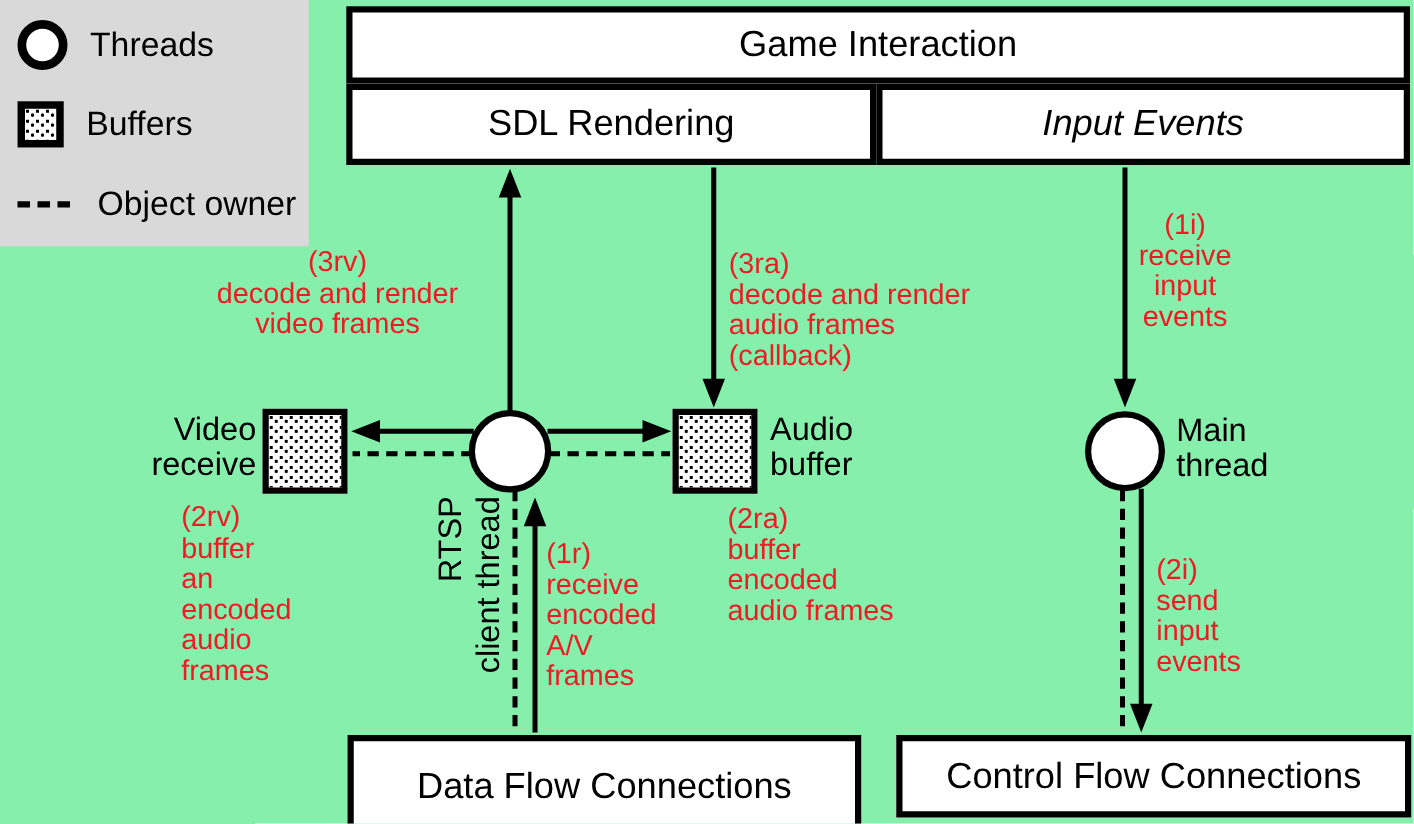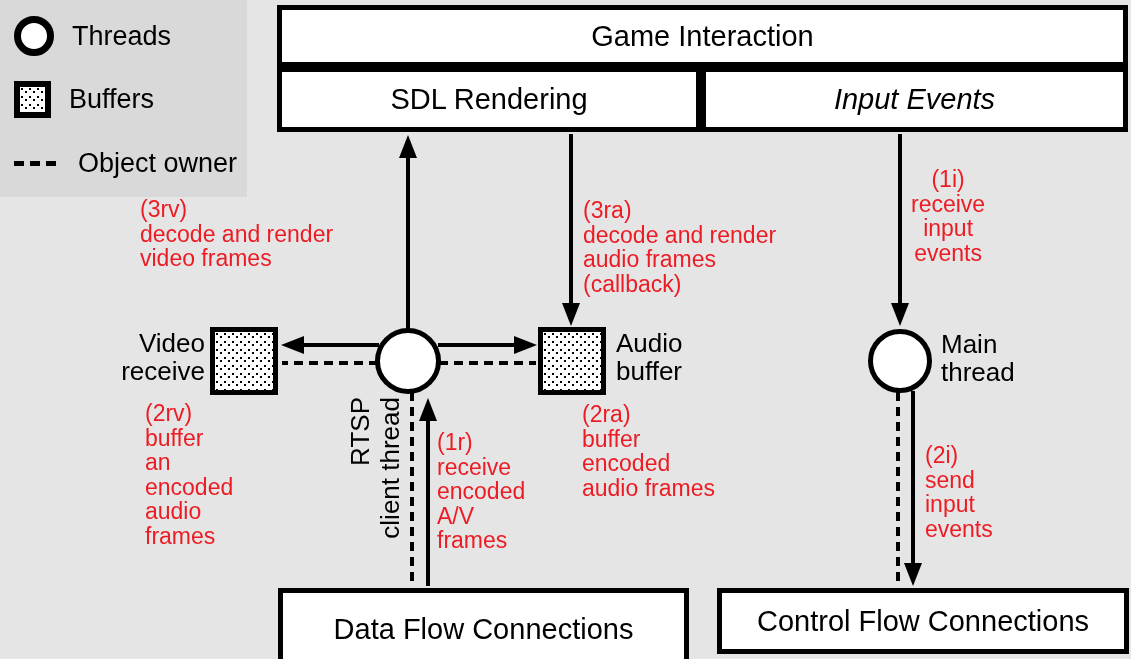--- a/index.html
+++ b/index.html
@@ -1,17 +1,17 @@
 <!DOCTYPE html>
 <html><head>
 <meta charset="utf-8">
 <style>
   html,body{margin:0;padding:0;background:#fff;}
   #canvas{
-    position:relative;width:1131px;height:659px;background:#e5e5e5;overflow:hidden;
+    position:relative;width:1131px;height:659px;background:#86efac;overflow:hidden;
     font-family:"Liberation Sans","DejaVu Sans",sans-serif;color:#000;
   }
   .abs{position:absolute;}
   
   #legend{left:0;top:0;width:247px;height:197px;background:#d9d9d9;z-index:1;}
   .legend-row{position:absolute;left:14px;display:flex;align-items:center;}
   .legend-label{font-size:27px;color:#000;}
   .thread-icon{width:26px;height:26px;border:7px solid #000;border-radius:50%;background:#fff;}
   .stipple{
     background-color:#fff;
@@ -131,21 +131,21 @@
 
   <div class="node-label abs" style="left:55px;top:329px;width:150px;text-align:right;">Video
 receive</div>
   <div class="node-label abs" style="left:616px;top:329px;">Audio
 buffer</div>
   <div class="node-label abs" style="left:941px;top:330px;">Main
 thread</div>
   <div class="abs" id="rtsp-label">RTSP
 client thread</div>
 
-  <div class="red-label abs" style="left:140px;top:197px;width:260px;text-align:left;">(3rv)
+  <div class="red-label abs" style="left:140px;top:197px;width:260px;text-align:center;">(3rv)
 decode and render
 video frames</div>
   <div class="red-label abs" style="left:583px;top:198px;">(3ra)
 decode and render
 audio frames
 (callback)</div>
   <div class="red-label abs" style="left:911px;top:167px;text-align:center;">(1i)
 receive
 input
 events</div>

